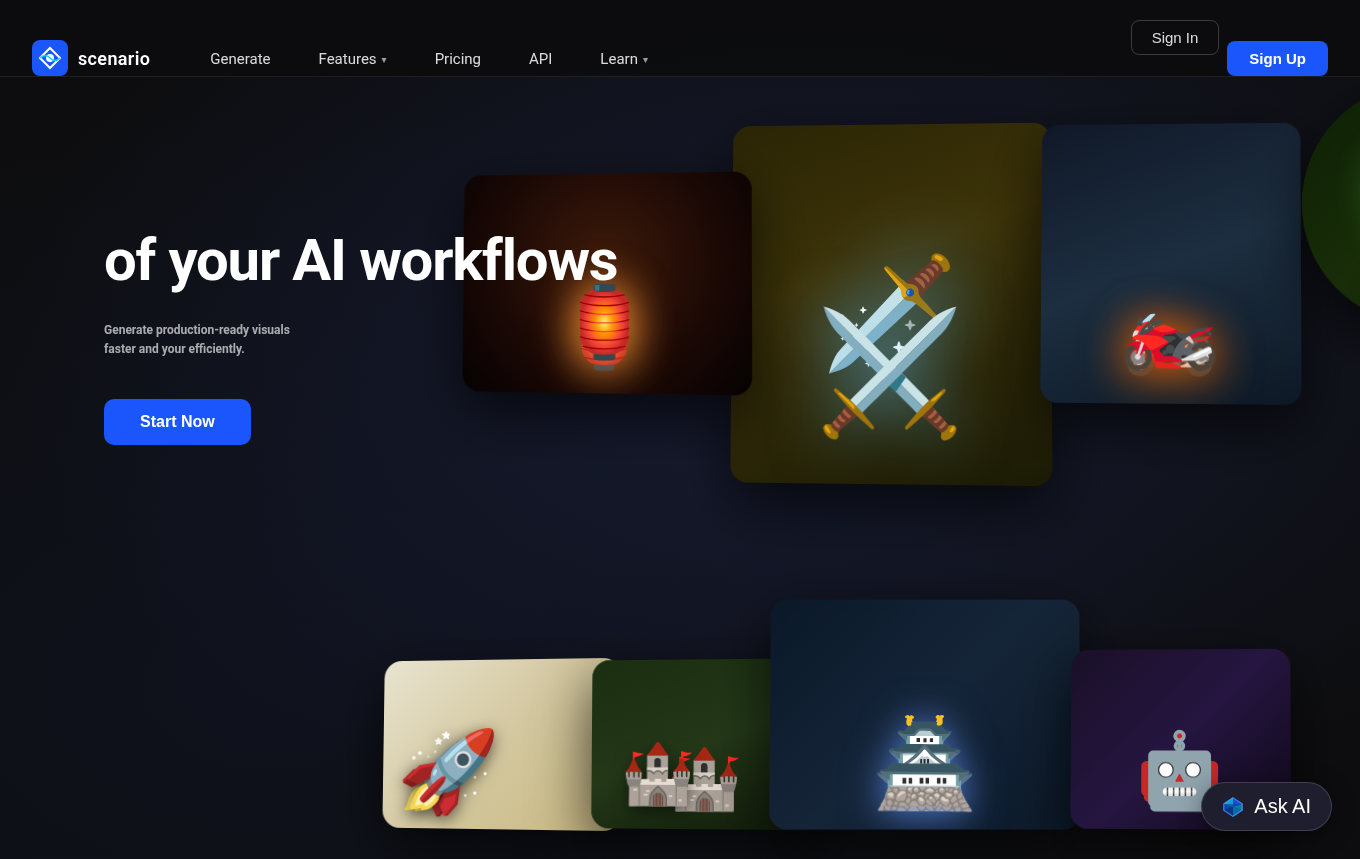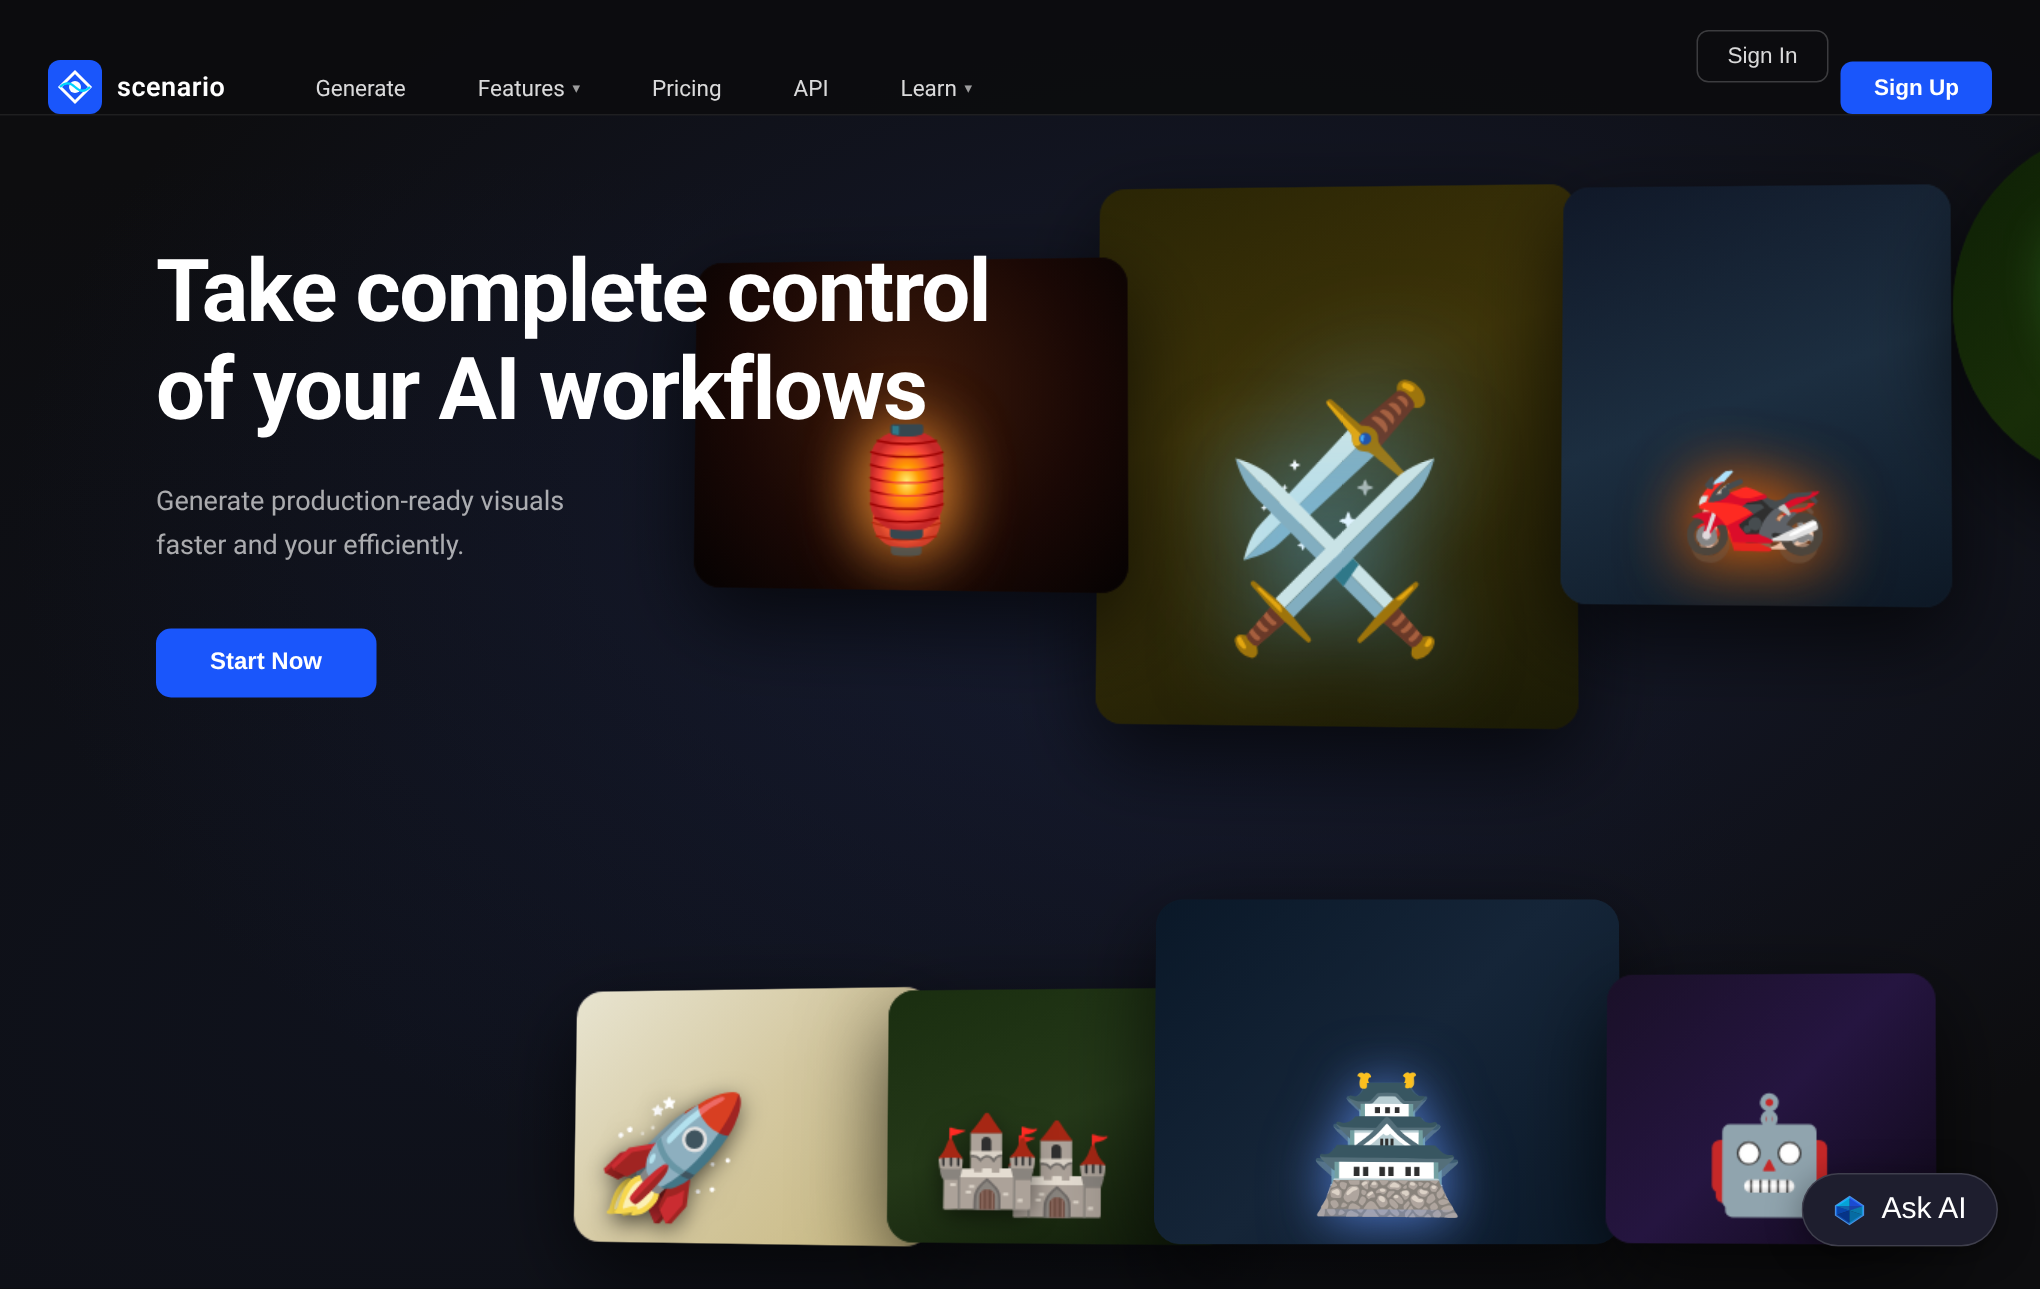--- a/index.html
+++ b/index.html
@@ -126,22 +126,22 @@
     .hero-title {
       font-size: 58px;
       font-weight: 700;
       line-height: 1.12;
       color: #fff;
       letter-spacing: -0.02em;
       margin-bottom: 28px;
     }
 
     .hero-subtitle {
-      font-size: 18px;
-      font-weight: 400;
+      font-size: 12px;
+      font-weight: 700;
       line-height: 1.6;
       color: rgba(255,255,255,0.65);
       margin-bottom: 40px;
     }
 
     .btn-start {
       display: inline-block;
       background: #1a56fb;
       color: #fff;
       font-size: 16px;
@@ -379,21 +379,21 @@
 
   <div class="nav-actions">
     <button class="btn-signin">Sign In</button>
     <button class="btn-signup">Sign Up</button>
   </div>
 </nav>
 
 <section class="hero">
   <div class="hero-content">
     <h1 class="hero-title">
-      <span>Take complete control</span><br>
+      <br>
       <span>of your AI workflows</span>
     </h1>
     <p class="hero-subtitle">
       <span>Generate production-ready visuals</span><br>
       <span>faster and your efficiently.</span>
     </p>
     <button class="btn-start">Start Now</button>
   </div>
 
   <div class="hero-images">

